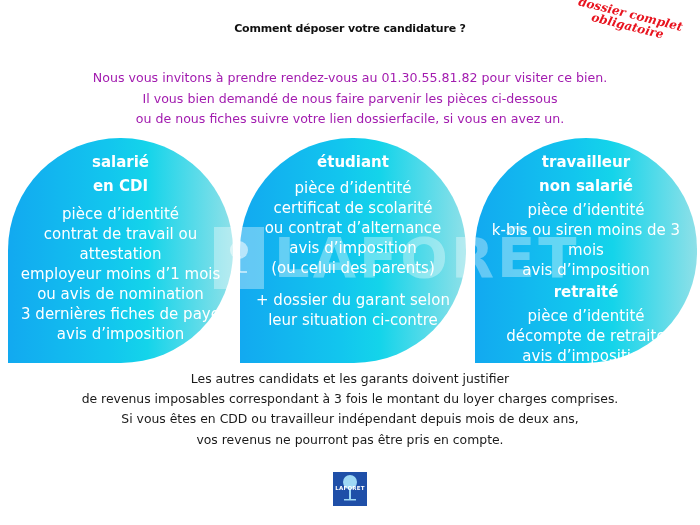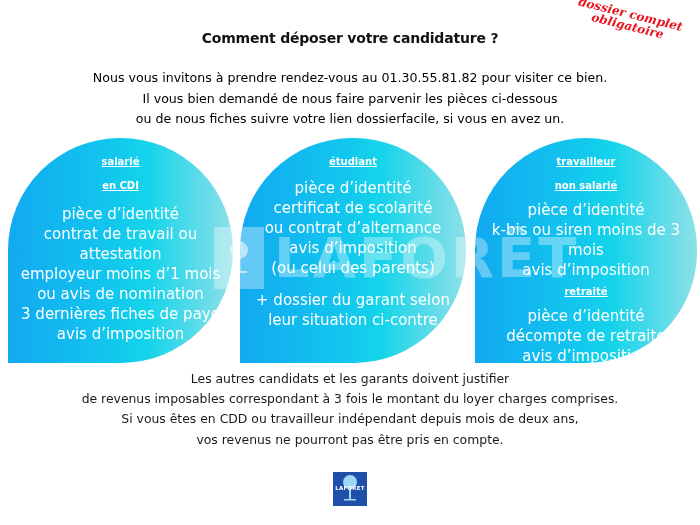--- a/index.html
+++ b/index.html
@@ -4,43 +4,43 @@
 <style>
   * { box-sizing: border-box; margin: 0; padding: 0; }
   body {
     width: 700px; height: 525px; overflow: hidden;
     background: #ffffff;
     font-family: "DejaVu Sans", "Liberation Sans", sans-serif;
     color: #111;
     position: relative;
   }
   .title {
-    position: absolute; left: 0; top: 30px; width: 700px;
-    text-align: center; font-weight: bold; font-size: 14px; letter-spacing: -0.2px;
+    position: absolute; left: 0; top: 22px; width: 700px;
+    text-align: center; font-weight: bold; font-size: 11px; letter-spacing: -0.2px;
     color: #111;
   }
   .stamp {
     position: absolute; left: 564px; top: 8px; width: 130px;
     transform: rotate(14deg);
     color: #e8141f; font-family: "DejaVu Serif", "Liberation Serif", serif;
     font-weight: bold; font-style: italic; font-size: 12px; line-height: 12px;
     text-align: center;
   }
   .intro {
     position: absolute; left: 0; top: 68px; width: 700px;
-    text-align: center; font-size: 12.6px; line-height: 20.5px; color: #000000;
+    text-align: center; font-size: 12.6px; line-height: 20.5px; color: #a21caf;
   }
   .drop {
     position: absolute; top: 138px; height: 225px;
     border-radius: 112px 112px 112px 0;
     background: linear-gradient(90deg, #12a9f0 0%, #12c6ee 45%, #14d4ea 62%, #8ee0e8 100%);
     color: #fff; text-align: center;
   }
   .drop .head {
-    font-weight: bold; font-size: 10px; line-height: 24px; text-decoration: underline;
+    font-weight: bold; font-size: 15px; line-height: 24px;
   }
   .drop .line {
     font-size: 15px; line-height: 20px;
   }
   .drop .gap { height: 12px; }
   .drop1 { left: 8px; width: 225px; padding-top: 12px; }
   .drop2 { left: 240px; width: 226px; padding-top: 12px; }
   .drop3 { left: 475px; width: 222px; padding-top: 12px; }
   .drop1 .lines { margin-top: 6px; }
   .drop2 .lines { margin-top: 4px; }

